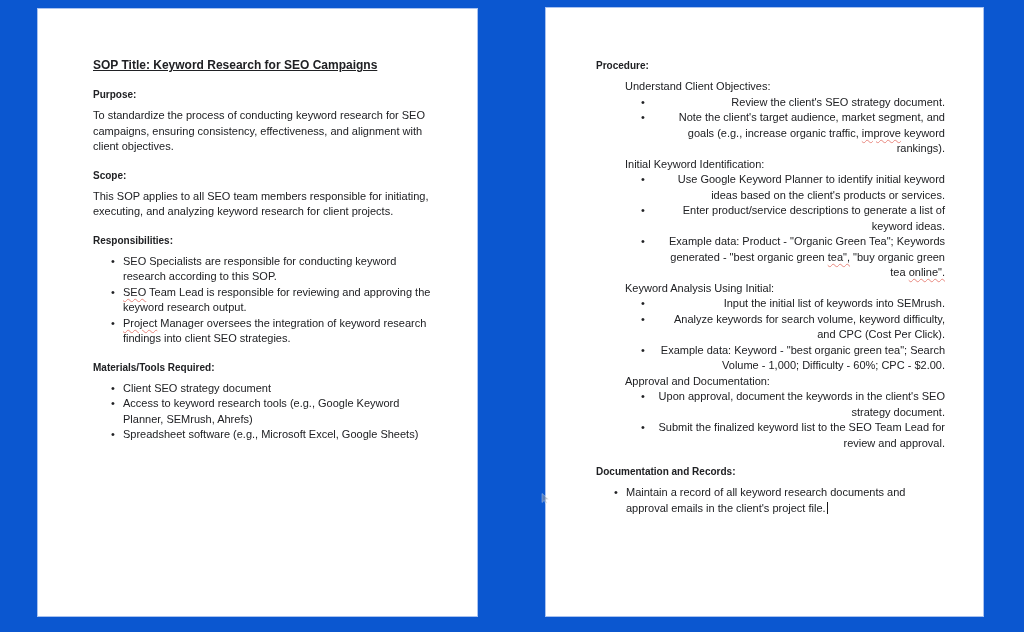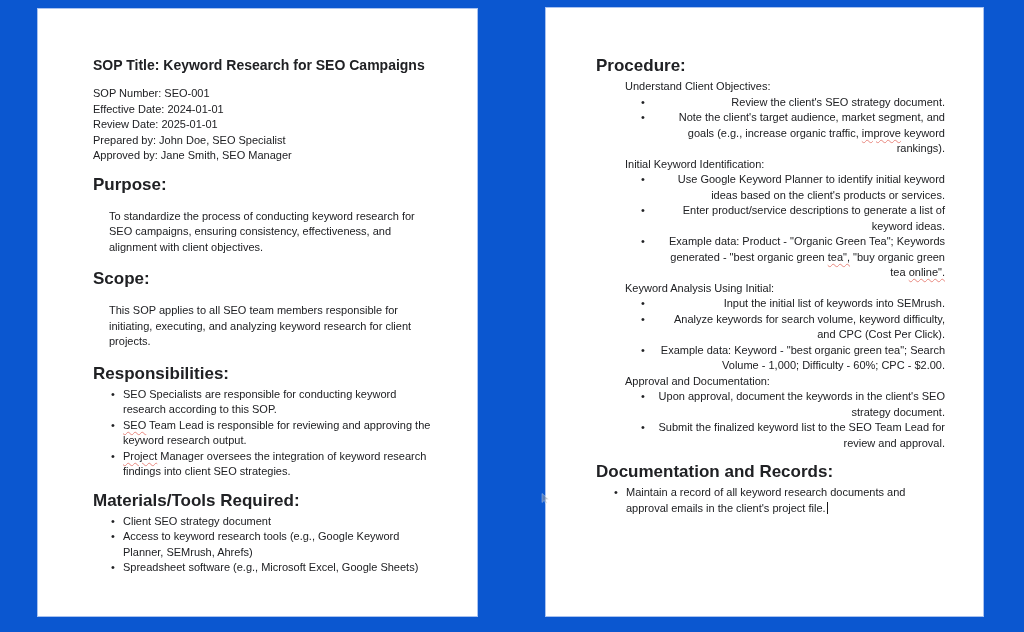--- a/index.html
+++ b/index.html
@@ -13,24 +13,24 @@
     box-sizing:border-box;
   }
   #page1{left:37px;top:8px;width:441px;height:609px;}
   #page2{left:545px;top:7px;width:439px;height:610px;}
   .content{
     color:#202124;font-size:11px;line-height:15.5px;
     -webkit-font-smoothing:antialiased;
   }
   #page1 .content{padding:48px 44px 0 55px;}
   #page2 .content{padding:37px 38px 0 50px;}
-  .title{font-weight:bold;font-size:14px;line-height:17px;}
+  .title{font-weight:bold;font-size:12px;line-height:17px;text-decoration:underline;}
   .meta{margin-top:12px;}
-  .heading{font-weight:bold;font-size:17px;line-height:16px;margin:13px 0 5px 0;}
-  .paragraph{margin:16px;}
+  .heading{font-weight:bold;font-size:10px;line-height:16px;margin:13px 0 5px 0;}
+  .paragraph{margin:0;}
   .sublabel{margin-left:29px;}
   ul.list{list-style:none;margin:0;padding:0;}
   ul.level1{margin-left:17px;}
   ul.level2{margin-left:44px;text-align:right;}
   ul.list li{padding-left:13px;position:relative;}
   ul.list li::before{content:"\2022";position:absolute;left:1px;top:0;}
   .squiggle{
     text-decoration-line:underline;
     text-decoration-style:wavy;
     text-decoration-color:#e8887f;
@@ -42,27 +42,20 @@
     vertical-align:-2px;margin-left:1px;
   }
   #mouse-cursor{position:absolute;left:541px;top:491px;opacity:.55;}
 </style>
 </head>
 <body>
 
 <div class="page" id="page1">
   <div class="content" id="page1-content">
       <div class="title">SOP Title: Keyword Research for SEO Campaigns</div>
-      <div class="meta">
-        <div class="meta-line">SOP Number: SEO-001</div>
-        <div class="meta-line">Effective Date: 2024-01-01</div>
-        <div class="meta-line">Review Date: 2025-01-01</div>
-        <div class="meta-line">Prepared by: John Doe, SEO Specialist</div>
-        <div class="meta-line">Approved by: Jane Smith, SEO Manager</div>
-      </div>
       <div class="heading">Purpose:</div>
       <div class="paragraph">To standardize the process of conducting keyword research for SEO campaigns, ensuring consistency, effectiveness, and alignment with client objectives.</div>
       <div class="heading">Scope:</div>
       <div class="paragraph">This SOP applies to all SEO team members responsible for initiating, executing, and analyzing keyword research for client projects.</div>
       <div class="heading">Responsibilities:</div>
       <ul class="list level1">
         <li><span>SEO Specialists are responsible for conducting keyword research according to this SOP.</span></li>
         <li><span class="squiggle">SEO</span><span> Team Lead is responsible for reviewing and approving the keyword research output.</span></li>
         <li><span class="squiggle">Project</span><span> Manager oversees the integration of keyword research findings into client SEO strategies.</span></li>
       </ul>

